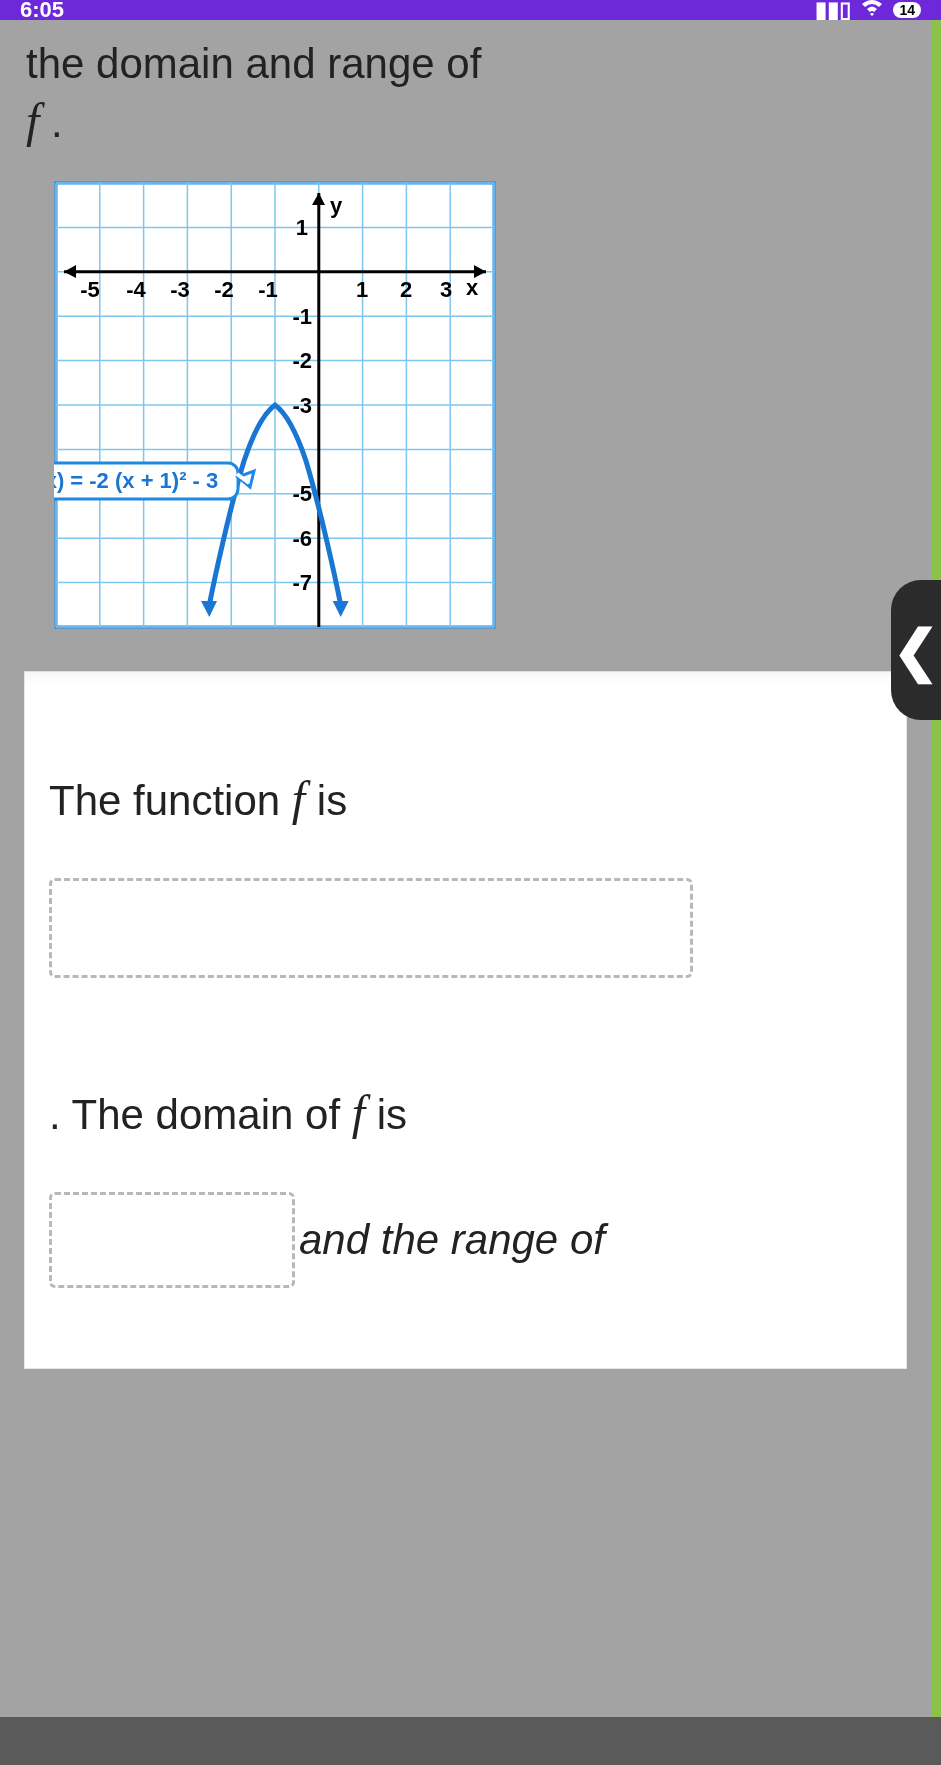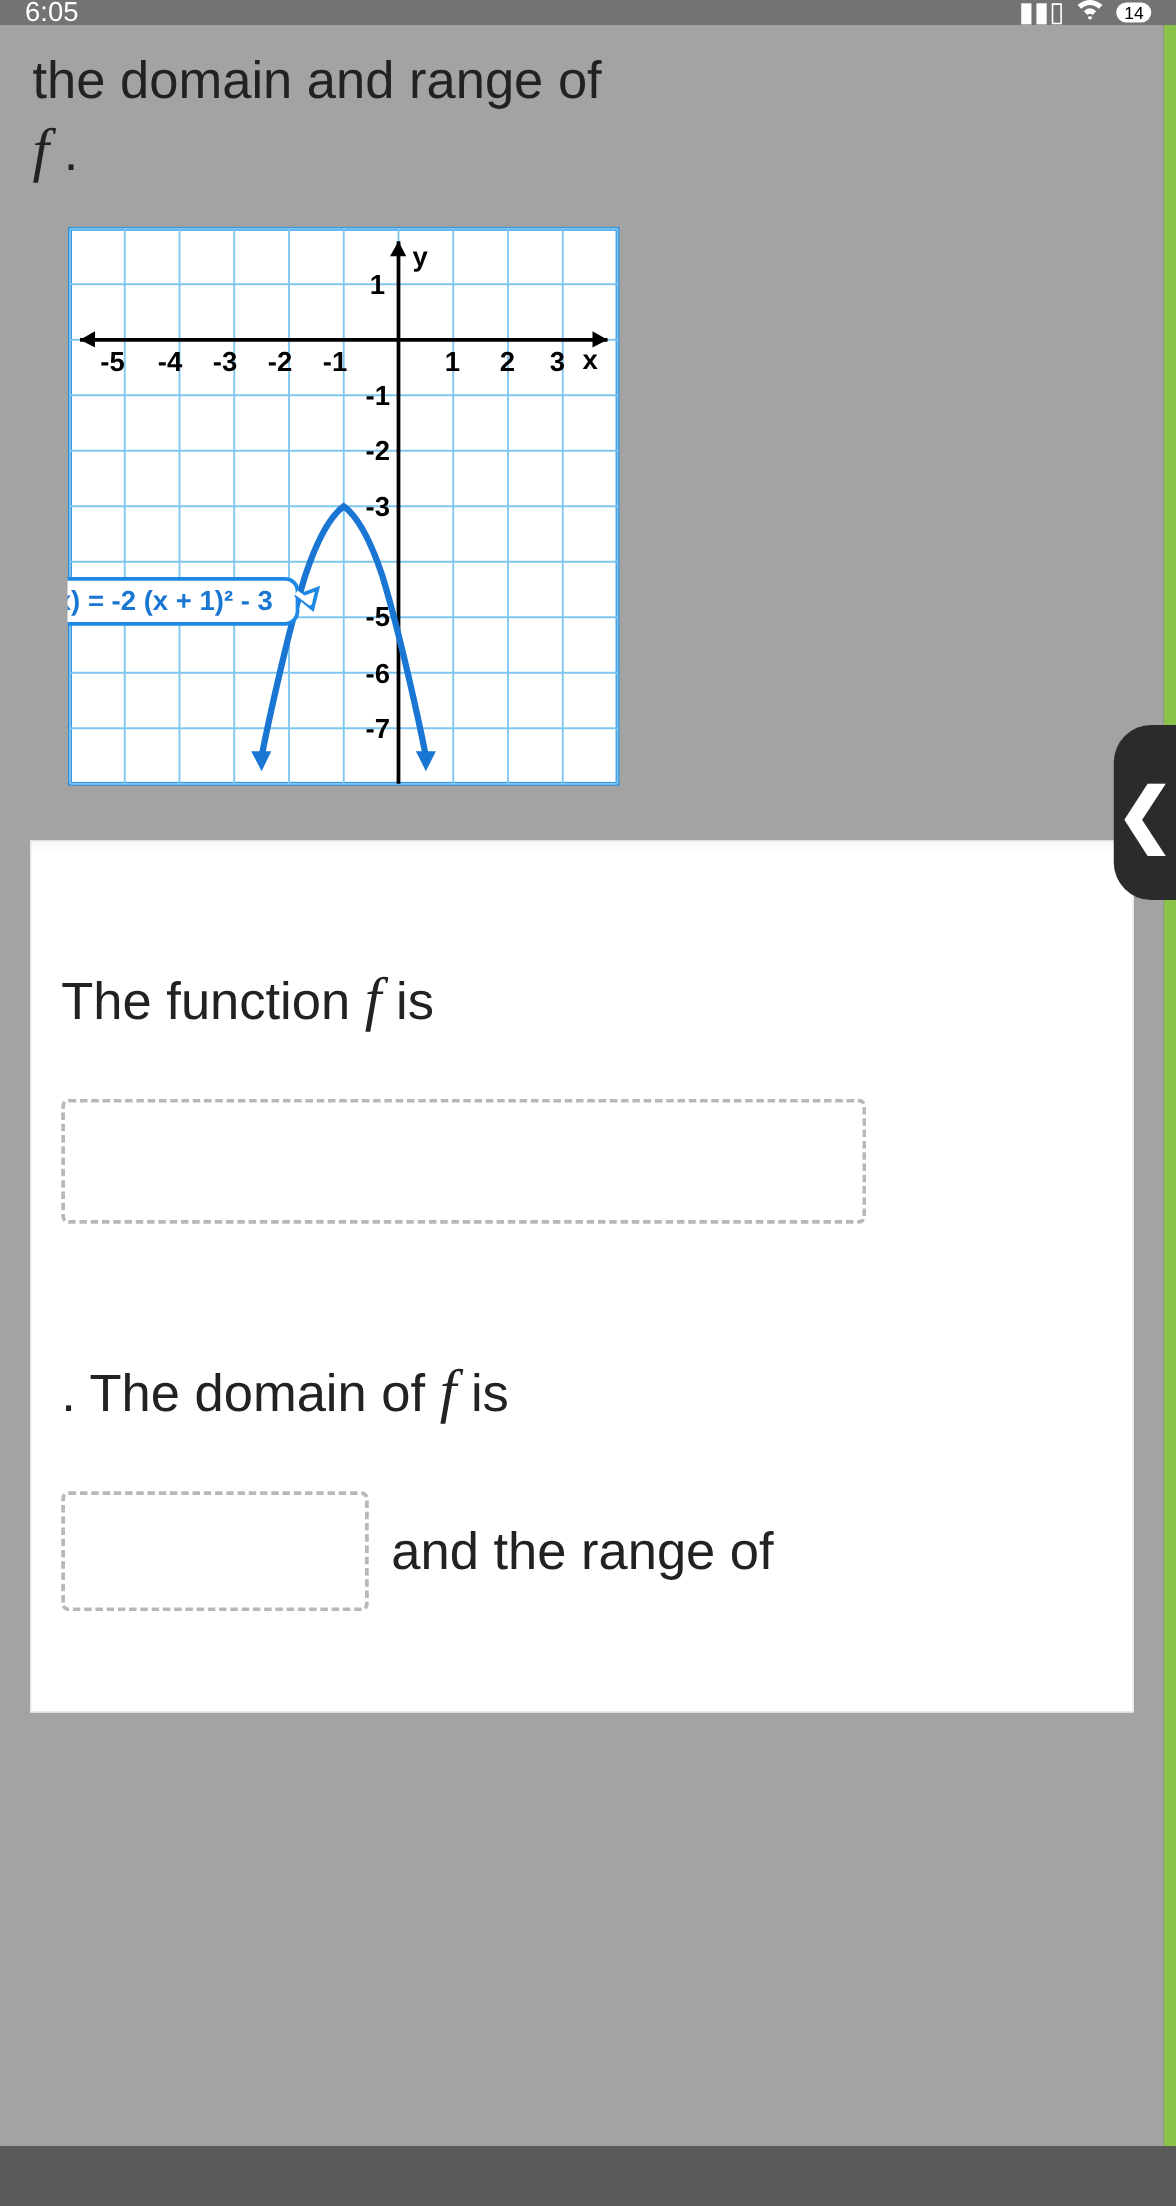--- a/index.html
+++ b/index.html
@@ -4,27 +4,27 @@
 <style>
   * { box-sizing: border-box; margin: 0; padding: 0; }
   html, body { width: 941px; height: 1765px; overflow: hidden; }
   body {
     font-family: Arial, Helvetica, sans-serif;
     background: #4a4a4a;
     position: relative;
   }
   .status-bar {
     height: 20px;
-    background: #737373;
+    background: #6d28d9;
     color: #fff;
     display: flex;
     align-items: center;
     padding: 0 20px;
     font-size: 22px;
-    font-weight: normal;
+    font-weight: bold;
     position: relative;
   }
   .status-bar .time { flex: 0 0 auto; }
   .status-bar .right { position: absolute; right: 20px; display: flex; gap: 10px; align-items: center; }
   .battery-badge {
     background: #fff;
     color: #000;
     border-radius: 8px;
     padding: 0 6px;
     font-size: 14px;
@@ -111,21 +111,22 @@
   .dt-wide { width: 644px; height: 100px; display: block; margin-top: 48px; }
   .dt-mid { width: 246px; height: 96px; }
   .dt-small { width: 246px; height: 96px; }
   .row2 {
     margin-top: 104px;
   }
   .row3 {
     margin-top: 48px;
     display: flex;
     align-items: center;
-    gap: 18px;
+    gap: 4px;
+    font-style: italic;
   }
   .row3-text { font-size: 42px; color: #222; }
   .row4 {
     margin-top: 60px;
     display: flex;
     align-items: center;
     gap: 14px;
   }
 </style>
 </head>

